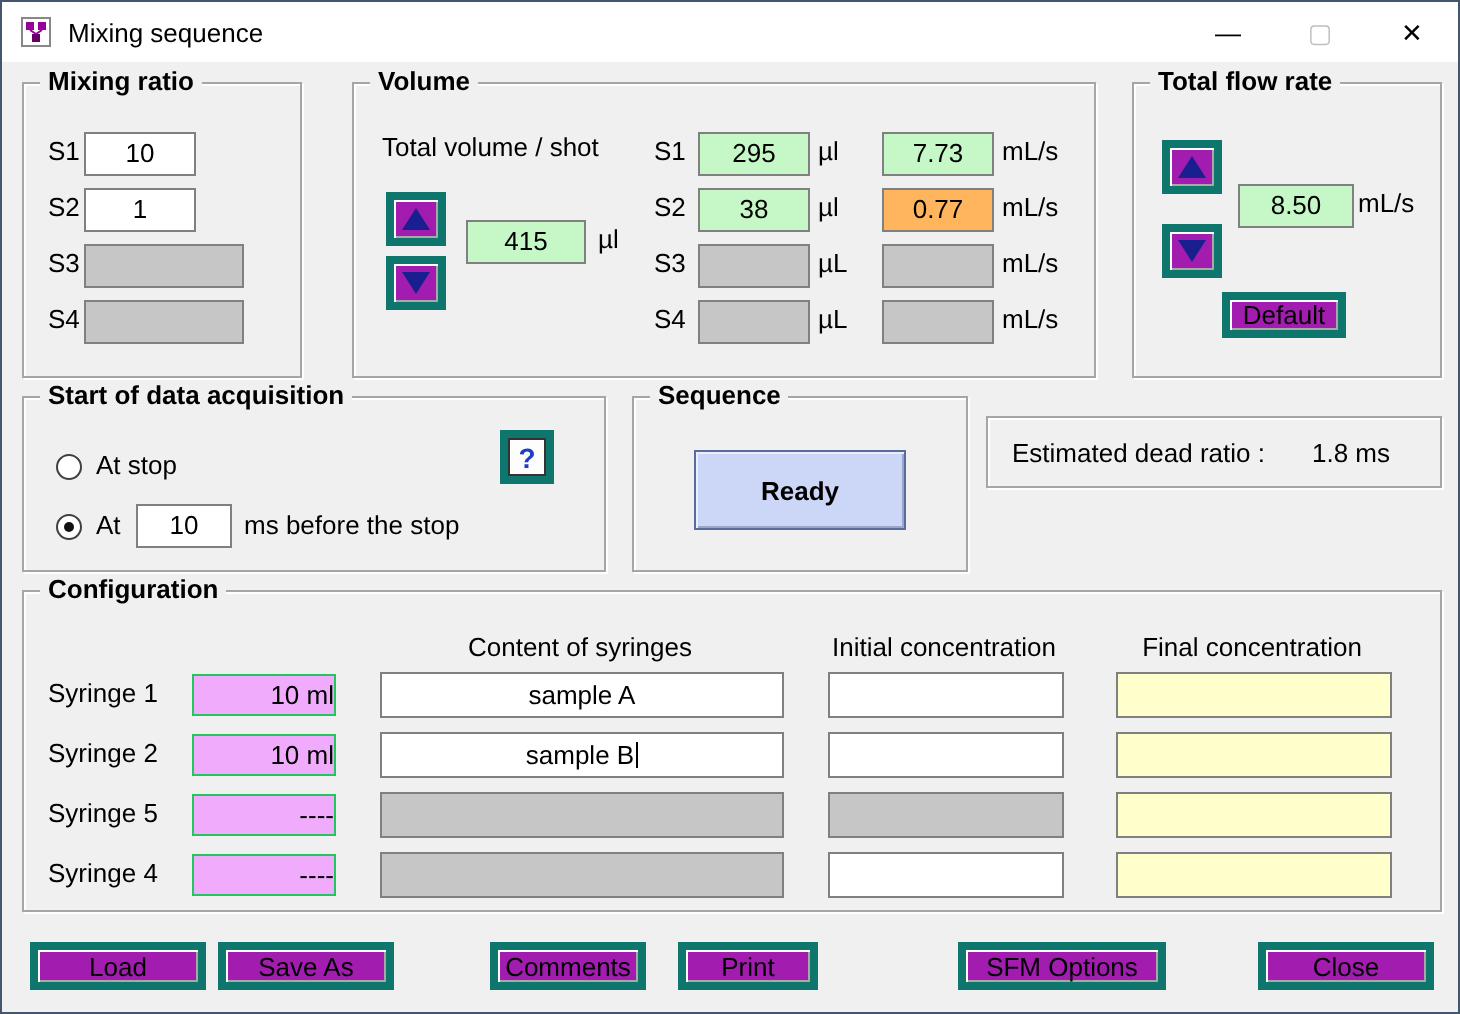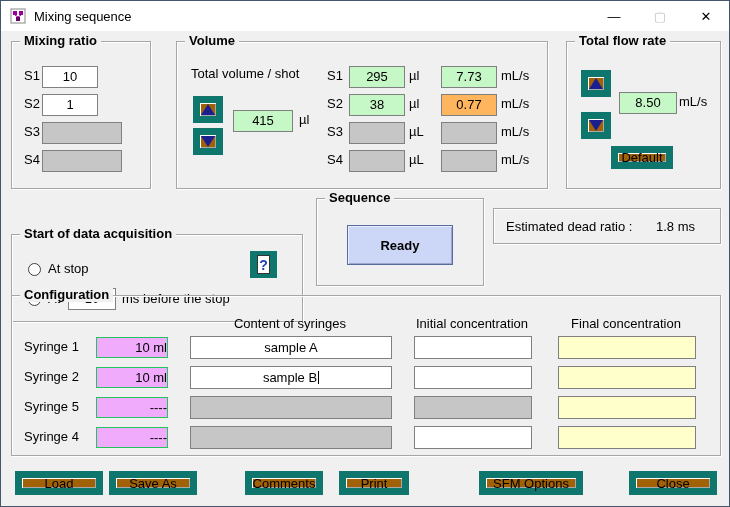--- a/index.html
+++ b/index.html
@@ -23,21 +23,21 @@
 
   
   .field{position:absolute;border:1px solid #808080;background:#fff;height:20px;line-height:20px;
          text-align:center;font-size:13px;box-sizing:content-box;}
   .field.green{background:#c6f7c6;}
   .field.orange{background:#ffb45e;}
   .field.yellow{background:#ffffcc;}
   .field.disabled{background:#c6c6c6;}
 
   
-  .btn{position:absolute;background:#a16207;border:7px solid #0f766e;
+  .btn{position:absolute;background:#a21caf;border:4px solid #0f766e;
        box-shadow:inset 1px 1px 0 #ffffff, inset -1px -1px 0 #a8a8a8;
        display:flex;align-items:center;justify-content:center;font-size:13px;box-sizing:border-box;cursor:default;}
   .arrow-btn{width:30px;height:27px;}
   .tri-up{width:0;height:0;border-left:7px solid transparent;border-right:7px solid transparent;border-bottom:11px solid #1a1f8f;}
   .tri-down{width:0;height:0;border-left:7px solid transparent;border-right:7px solid transparent;border-top:11px solid #1a1f8f;}
   .ready-btn{background:#ccd6f6;border:1px solid #5a6b9e;font-weight:bold;box-shadow:inset 1px 1px 0 #e8eeff, inset -1px -1px 0 #9aa6cc;}
   .help-inner{border:1px solid #333;background:#fdfdfd;color:#1a3fc4;font-weight:bold;font-size:14px;
               width:17px;height:17px;display:flex;align-items:center;justify-content:center;}
 
   
@@ -128,21 +128,21 @@
         <span class="tri-up"></span>
       </div>
     <div class="btn arrow-btn" style="left:14px;top:70px;">
         <span class="tri-down"></span>
       </div>
     <div class="field green" style="left:52px;top:50px;width:56px;">8.50</div>
     <span class="lbl" style="left:112px;top:52px;">mL/s</span>
     <div class="btn" style="left:44px;top:104px;width:62px;height:23px;">Default</div>
   </div>
 
-  <div class="grp" style="left:10px;top:197px;width:292px;height:88px;margin-top:36px;">
+  <div class="grp" style="left:10px;top:197px;width:292px;height:88px;">
     <span class="legend">Start of data acquisition</span>
     <span class="radio" style="left:16px;top:28px;"></span>
     <span class="lbl" style="left:36px;top:26px;">At stop</span>
     <div class="btn" style="left:238px;top:16px;width:27px;height:27px;">
       <span class="help-inner">?</span>
     </div>
     <span class="radio checked" style="left:16px;top:58px;"></span>
     <span class="lbl" style="left:36px;top:56px;">At</span>
     <div class="field" style="left:56px;top:53px;width:46px;">10</div>
     <span class="lbl" style="left:110px;top:56px;">ms before the stop</span>

